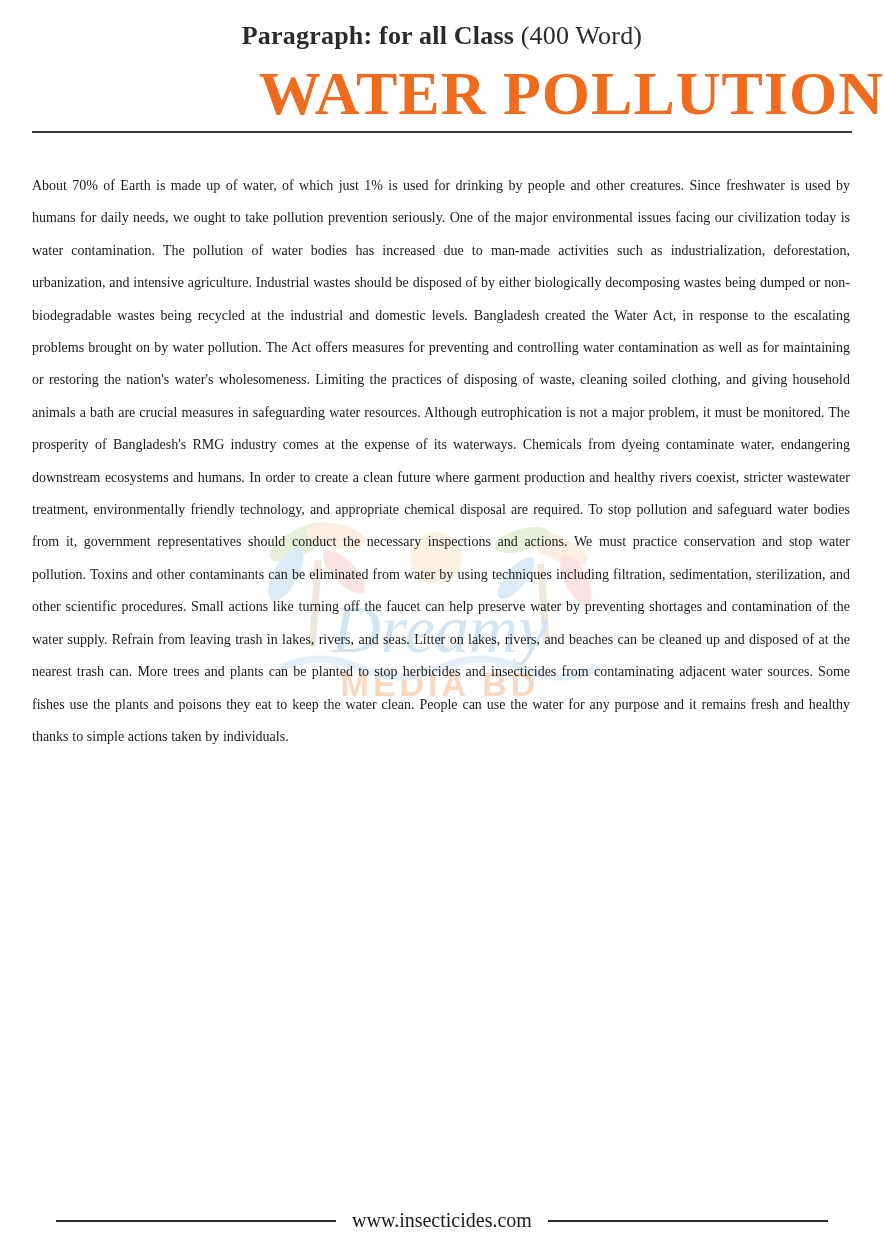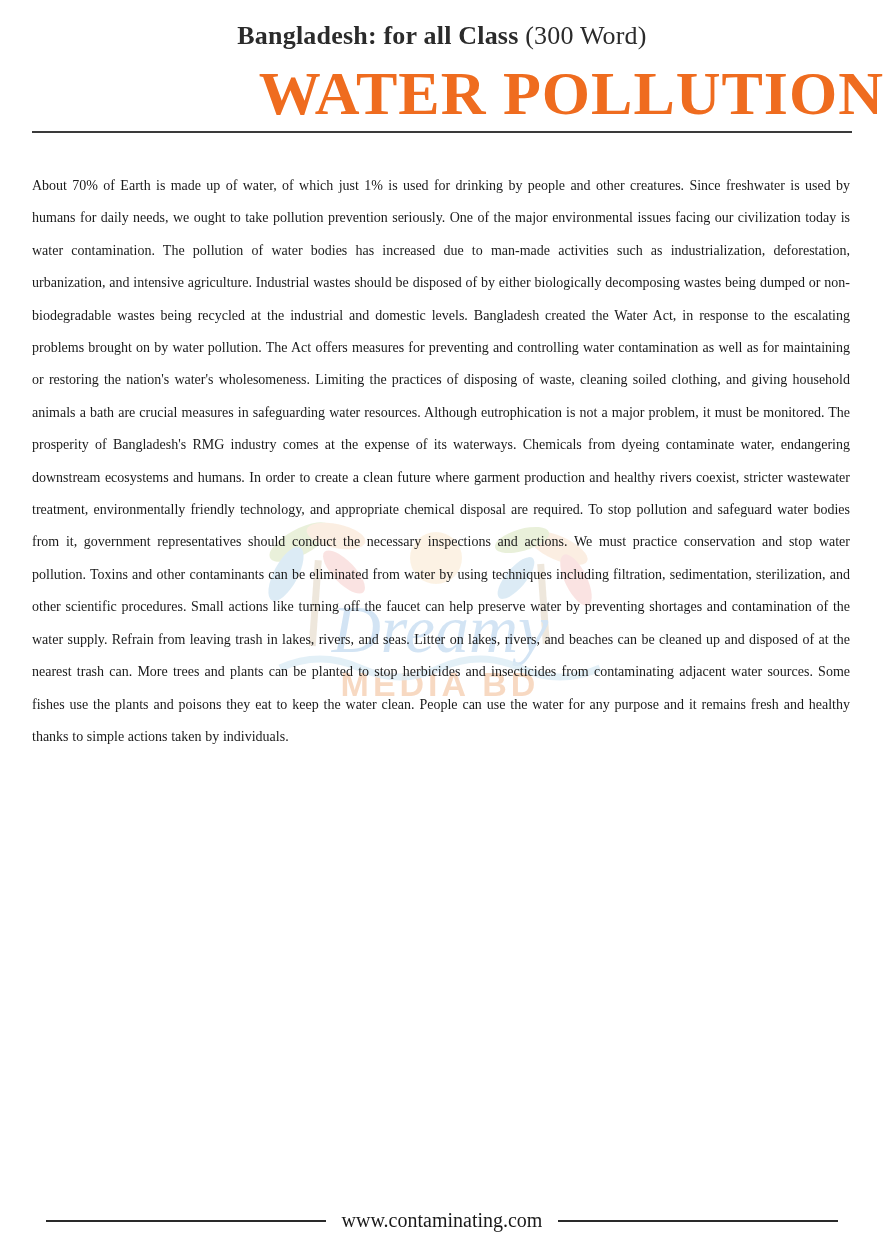--- a/index.html
+++ b/index.html
@@ -141,31 +141,31 @@
       <text x="200" y="152" text-anchor="middle" font-family="Liberation Serif, serif" font-size="68" font-style="italic" fill="#6fa8dc">Dreamy</text>
 
       <text x="200" y="196" text-anchor="middle" font-family="Liberation Sans, sans-serif" font-size="34" font-weight="bold" letter-spacing="4" fill="#e8833a">MEDIA BD</text>
 
       <path d="M40 168 q40 -18 80 0 q40 18 80 0 q40 -18 80 0 q40 18 80 0" stroke="#8fc0e0" stroke-width="7" fill="none" opacity="0.8"></path>
     </svg>
   </div>
 
   <div class="header">
     <div class="subtitle">
-      <span class="bold">Bangladesh: for all Class</span>
-      <span class="light">(300 Word)</span>
+      <span class="bold">Paragraph: for all Class</span>
+      <span class="light">(400 Word)</span>
     </div>
     <div class="maintitle">WATER POLLUTION</div>
   </div>
 
   <div class="rule-top"></div>
 
   <div class="body-wrap">
     <p class="body-text">About 70% of Earth is made up of water, of which just 1% is used for drinking by people and other creatures. Since freshwater is used by humans for daily needs, we ought to take pollution prevention seriously. One of the major environmental issues facing our civilization today is water contamination. The pollution of water bodies has increased due to man-made activities such as industrialization, deforestation, urbanization, and intensive agriculture. Industrial wastes should be disposed of by either biologically decomposing wastes being dumped or non-biodegradable wastes being recycled at the industrial and domestic levels. Bangladesh created the Water Act, in response to the escalating problems brought on by water pollution. The Act offers measures for preventing and controlling water contamination as well as for maintaining or restoring the nation's water's wholesomeness. Limiting the practices of disposing of waste, cleaning soiled clothing, and giving household animals a bath are crucial measures in safeguarding water resources. Although eutrophication is not a major problem, it must be monitored. The prosperity of Bangladesh's RMG industry comes at the expense of its waterways. Chemicals from dyeing contaminate water, endangering downstream ecosystems and humans. In order to create a clean future where garment production and healthy rivers coexist, stricter wastewater treatment, environmentally friendly technology, and appropriate chemical disposal are required. To stop pollution and safeguard water bodies from it, government representatives should conduct the necessary inspections and actions. We must practice conservation and stop water pollution. Toxins and other contaminants can be eliminated from water by using techniques including filtration, sedimentation, sterilization, and other scientific procedures. Small actions like turning off the faucet can help preserve water by preventing shortages and contamination of the water supply. Refrain from leaving trash in lakes, rivers, and seas. Litter on lakes, rivers, and beaches can be cleaned up and disposed of at the nearest trash can. More trees and plants can be planted to stop herbicides and insecticides from contaminating adjacent water sources. Some fishes use the plants and poisons they eat to keep the water clean. People can use the water for any purpose and it remains fresh and healthy thanks to simple actions taken by individuals.</p>
   </div>
 
   <div class="footer">
     <span class="footer-line left"></span>
-    <span class="footer-url">www.contaminating.com</span>
+    <span class="footer-url">www.insecticides.com</span>
     <span class="footer-line right"></span>
   </div>
 
 </div>
 
 </body></html>

